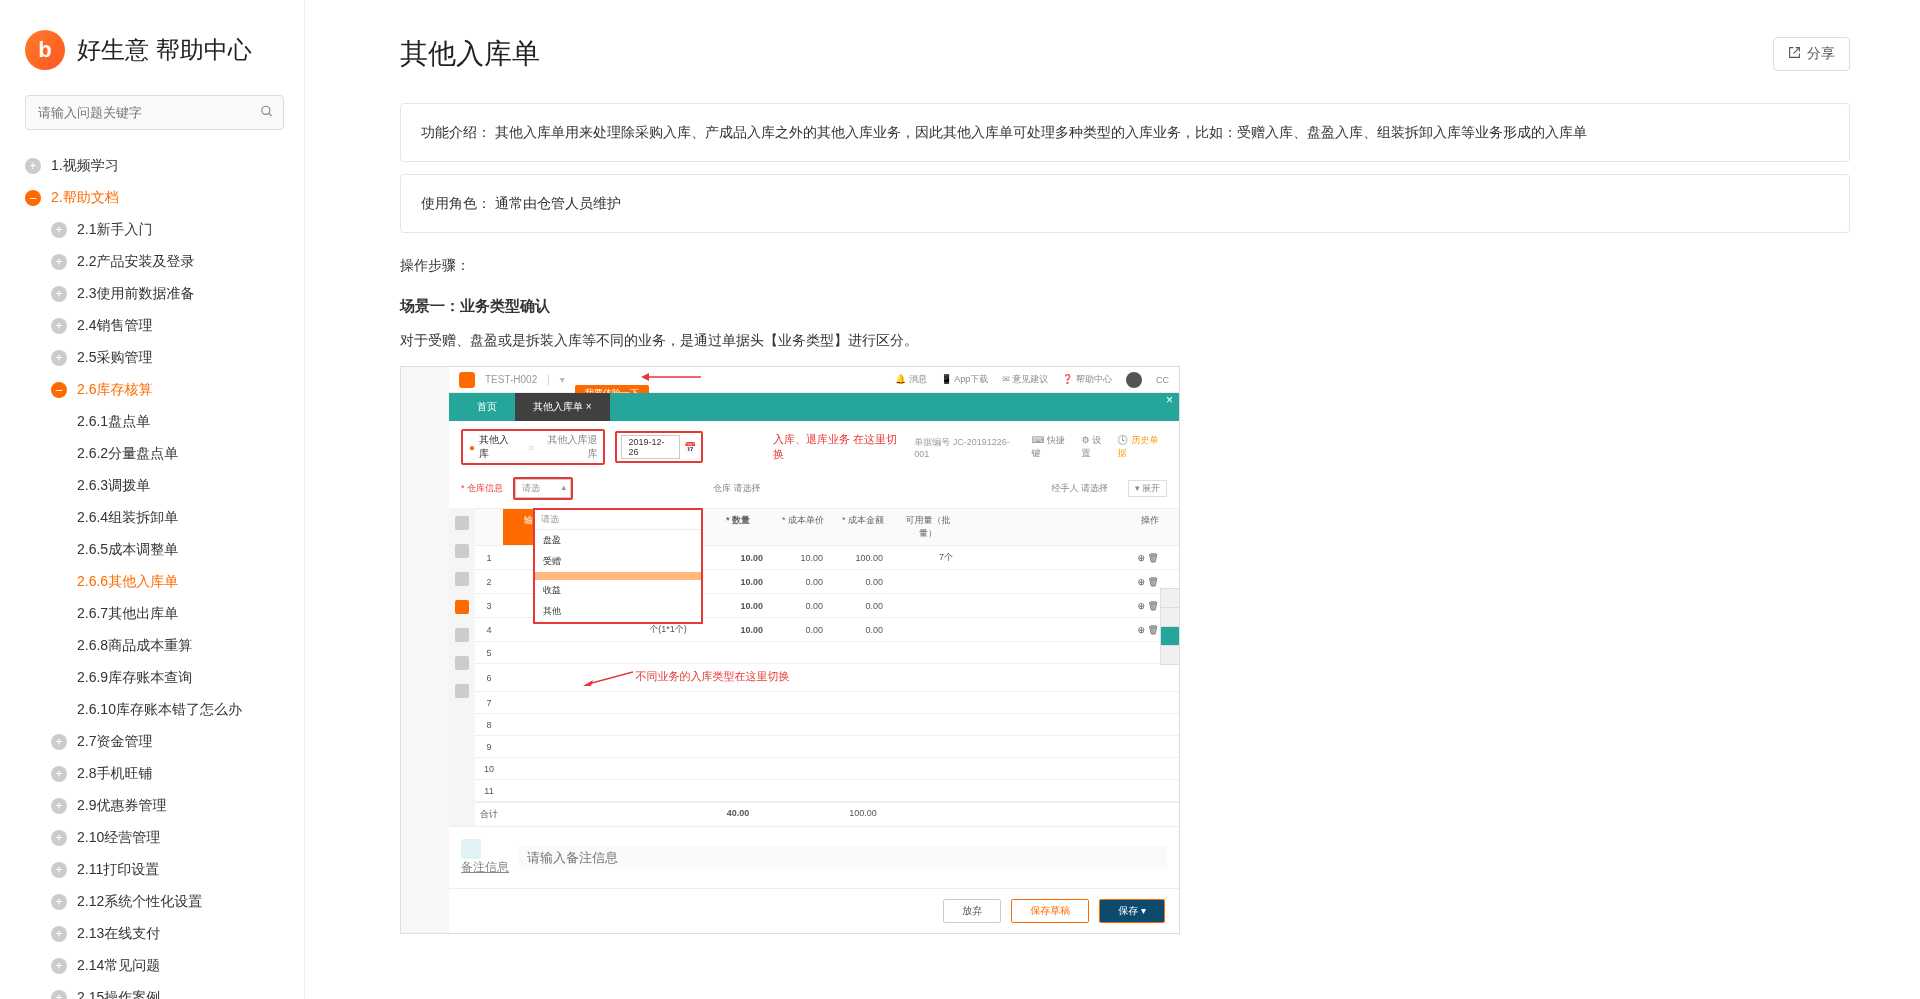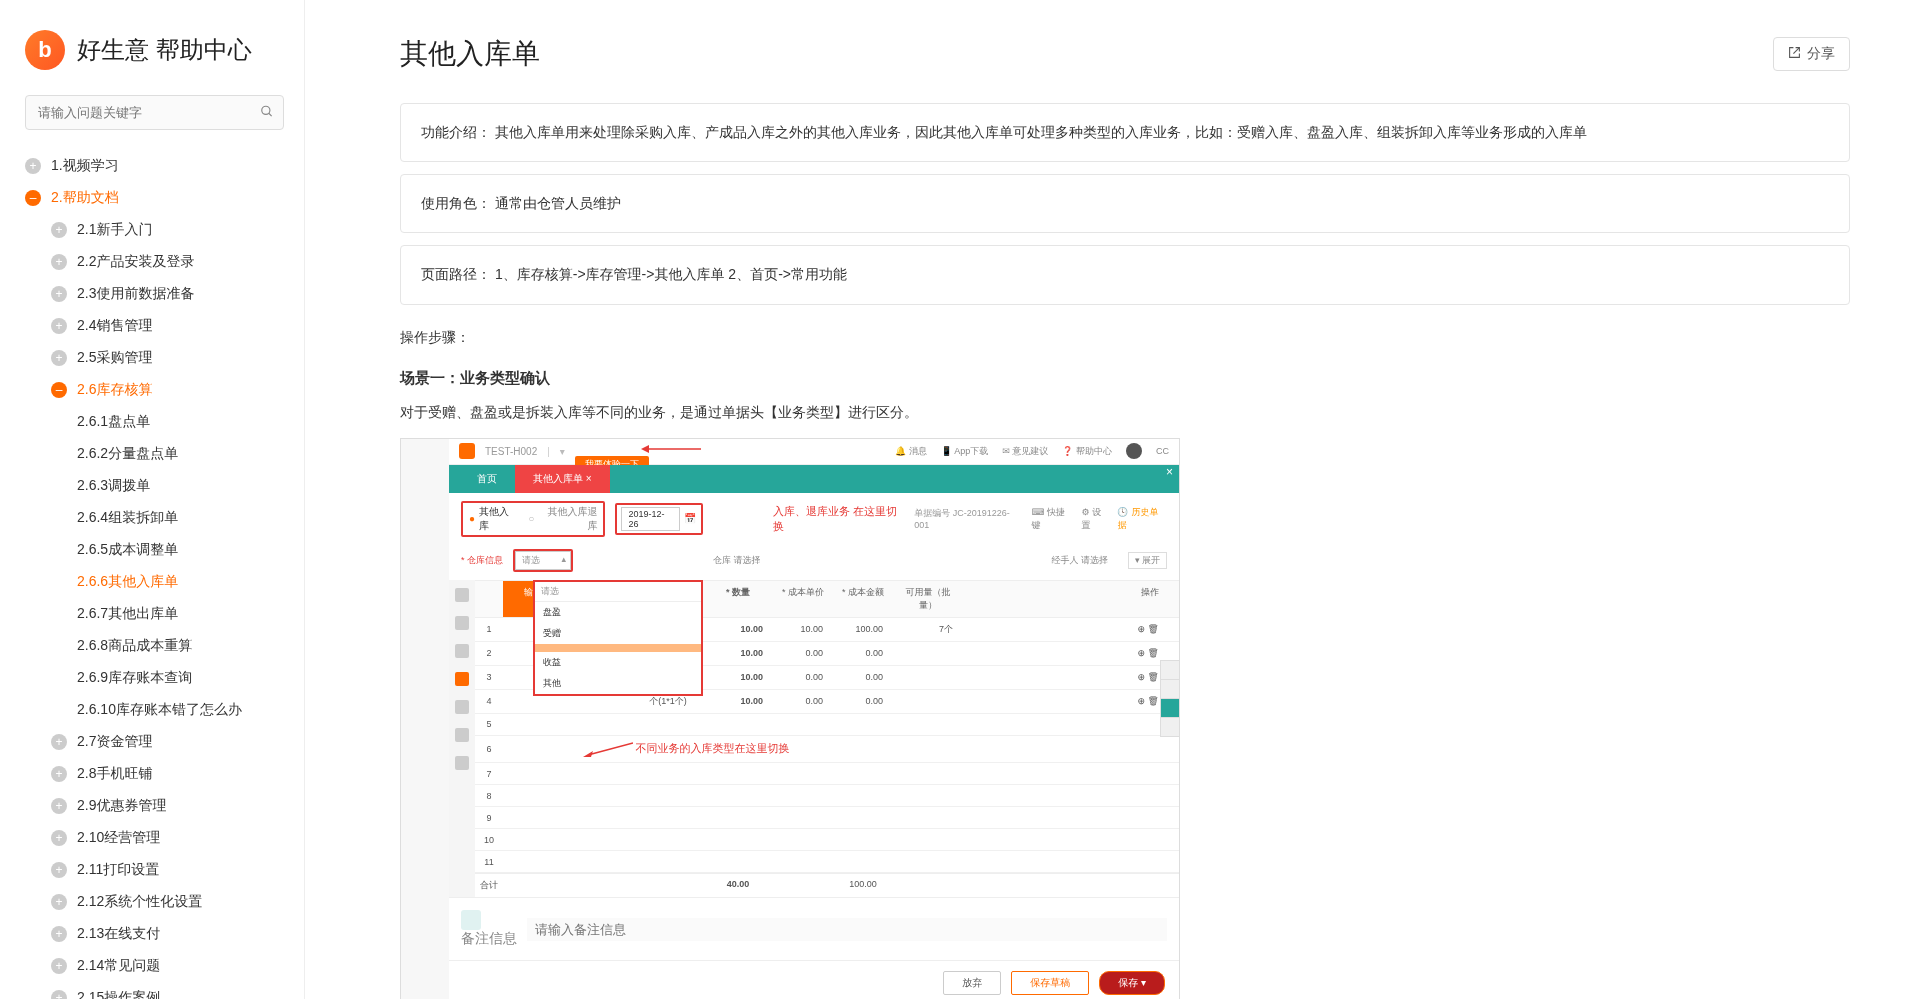--- a/index.html
+++ b/index.html
@@ -33,21 +33,21 @@
 .section-p { font-size: 14px; line-height: 2; color: #333; margin-bottom: 6px; }
 .screenshot { width: 780px; max-width: 100%; border: 1px solid #ddd; margin: 12px 0 20px; background: #f7f7f7; position: relative; font-size: 10px; padding-left: 48px; }
 .shot-topbar { height: 26px; background: #fff; border-bottom: 1px solid #eee; display: flex; align-items: center; padding: 0 10px; justify-content: space-between; }
 .shot-logo { width: 16px; height: 16px; border-radius: 3px; background: #ff6a00; }
 .shot-top-left { display: flex; align-items: center; gap: 10px; color: #999; }
 .shot-top-right { display: flex; align-items: center; gap: 14px; color: #888; font-size: 9px; }
 .shot-orange-btn { background: #ff6a00; color: #fff; padding: 2px 10px; border-radius: 2px; font-size: 9px; margin-top: 27px; }
 .shot-avatar { width: 16px; height: 16px; border-radius: 50%; background: #555; }
 .shot-tabs { height: 28px; background: #26a69a; display: flex; padding-left: 10px; gap: 0; position: relative; }
 .shot-tab { padding: 0 18px; height: 28px; line-height: 28px; color: #fff; font-size: 10px; }
-.shot-tab.active { background: #ef4444; }
+.shot-tab.active { background: #404040; }
 .shot-tab-close { position: absolute; right: 6px; color: #fff; font-size: 12px; }
 .shot-toolbar { background: #fff; padding: 8px 12px; display: flex; align-items: center; gap: 8px; justify-content: space-between; }
 .red-box { border: 2px solid #e53935; padding: 2px 6px; display: inline-flex; align-items: center; border-radius: 2px; }
 .shot-date { border: 1px solid #ccc; padding: 1px 6px; font-size: 9px; color: #333; background: #fff; }
 .red-text { color: #e53935; font-size: 11px; }
 .shot-right-tools { display: flex; gap: 8px; font-size: 9px; color: #888; align-items: center; }
 .shot-row2 { background: #fff; padding: 4px 12px 8px; display: flex; align-items: center; gap: 10px; position: relative; }
 .shot-select { border: 1px solid #ccc; padding: 2px 30px 2px 6px; font-size: 9px; position: relative; background: #fff; color: #999; }
 .shot-body { display: flex; background: #fff; position: relative; }
 .shot-leftbar { width: 26px; background: #f5f5f5; display: flex; flex-direction: column; align-items: center; gap: 14px; padding-top: 8px; }
@@ -71,21 +71,21 @@
 .shot-dropdown .dd-head { padding: 3px 6px; border-bottom: 1px solid #eee; font-size: 9px; color: #999; background:#fff; }
 .shot-dropdown .dd-item { padding: 4px 8px; font-size: 9px; color: #333; }
 .shot-dropdown .dd-item.sel { background: #ffb980; }
 .shot-foot-sum { display: flex; border-top: 1px solid #eee; font-size: 9px; color: #555; }
 .shot-remark { display: flex; align-items: center; gap: 10px; padding: 12px; background: #fff; border-top: 1px solid #eee; }
 .shot-remark-icon { width: 20px; height: 20px; background: #e0f2f1; border-radius: 3px; }
 .shot-remark-input { flex: 1; border: none; background: #fafafa; padding: 4px 8px; font-size: 13px; color: #999; }
 .shot-actions { display: flex; justify-content: flex-end; gap: 10px; padding: 10px 14px; background: #fff; border-top: 1px solid #eee; }
 .shot-btn { padding: 4px 18px; border: 1px solid #ccc; background: #fff; font-size: 10px; color: #555; border-radius: 2px; }
 .shot-btn.orange-o { border-color: #ff6a00; color: #ff6a00; }
-.shot-btn.orange { background: #b91c1c; border-color: #ff6a00; color: #fff; border-radius: 10px; }
+.shot-btn.orange { background: #0c4a6e; border-color: #ff6a00; color: #fff; }
 .shot-sidetools { position: absolute; right: -1px; top: 80px; width: 20px; display: flex; flex-direction: column; }
 .shot-sidetools span { width: 20px; height: 20px; background: #f0f0f0; border: 1px solid #ddd; margin-bottom: -1px; }
 .shot-sidetools span.on { background: #26a69a; }
 .arrow-svg { position: absolute; pointer-events: none; }
 </style>
 </head>
 <body>
 
 <div class="container">
   <aside class="sidebar">
@@ -196,21 +196,20 @@
               <path d="M14 3h7v7"></path>
               <path d="M10 14L21 3"></path>
               <path d="M21 14v7H3V3h7"></path>
             </svg></span>
         <span>分享</span>
       </button>
     </div>
 
     <div class="info-box"><span class="label">功能介绍：</span><span>其他入库单用来处理除采购入库、产成品入库之外的其他入库业务，因此其他入库单可处理多种类型的入库业务，比如：受赠入库、盘盈入库、组装拆卸入库等业务形成的入库单</span></div>
     <div class="info-box"><span class="label">使用角色：</span><span>通常由仓管人员维护</span></div>
-    <div class="info-box"><span class="label">页面路径：</span><span>1、库存核算-&gt;库存管理-&gt;其他入库单 2、首页-&gt;常用功能</span></div>
 
     <div class="section">
       <p class="section-p">操作步骤：</p>
       <p class="section-h">场景一：业务类型确认</p>
       <p class="section-p">对于受赠、盘盈或是拆装入库等不同的业务，是通过单据头【业务类型】进行区分。</p>
 
       <div class="screenshot">
         <div class="shot-topbar">
           <div class="shot-top-left">
             <span class="shot-logo"></span>
@@ -390,21 +389,21 @@
           <div class="shot-sidetools">
               <span></span>
               <span></span>
               <span class="on"></span>
               <span></span>
             </div>
         </div>
         <div class="shot-remark">
           <div style="text-align:center;">
             <div class="shot-remark-icon"></div>
-            <div style="font-size:14px;color:#888;">备注信息</div>
+            <div style="font-size:12px;color:#888;text-decoration:underline;">备注信息</div>
           </div>
           <input class="shot-remark-input" placeholder="请输入备注信息" style="">
         </div>
         <div class="shot-actions">
           <span class="shot-btn">放弃</span>
           <span class="shot-btn orange-o">保存草稿</span>
           <span class="shot-btn orange">保存 ▾</span>
         </div>
       </div>
 

